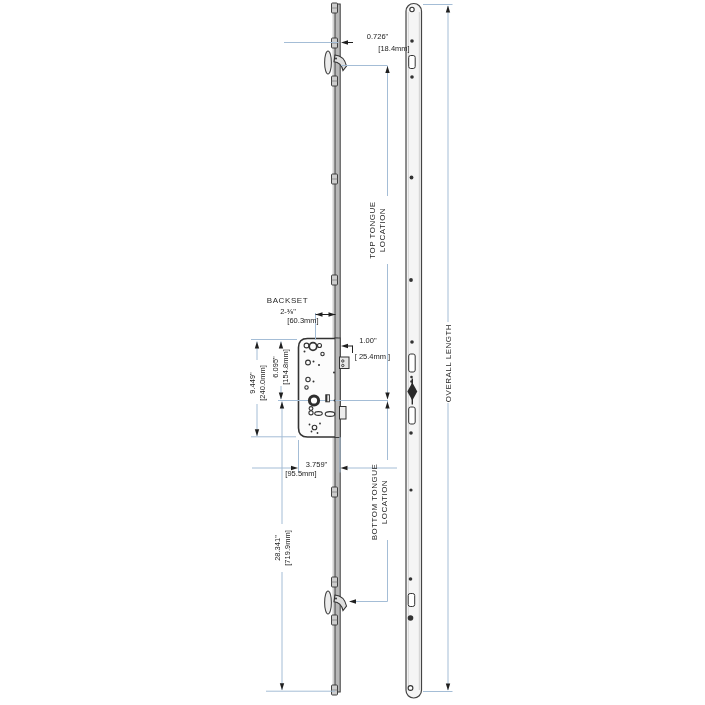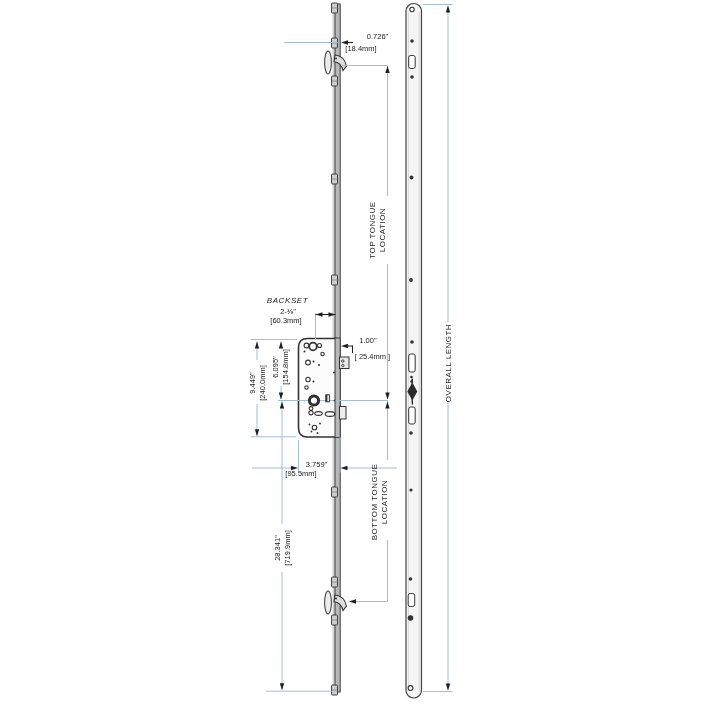--- a/index.html
+++ b/index.html
@@ -187,25 +187,25 @@
     <ellipse cx="330" cy="414" rx="4.8" ry="2.4"></ellipse>
     <circle cx="309.5" cy="424.5" r="0.9" fill="#333" stroke="none"></circle>
     <circle cx="320" cy="423.5" r="0.9" fill="#333" stroke="none"></circle>
     <circle cx="314.5" cy="427.5" r="2.3"></circle>
     <circle cx="311.5" cy="431.5" r="0.9" fill="#333" stroke="none"></circle>
     <circle cx="317.5" cy="433" r="0.9" fill="#333" stroke="none"></circle>
   </g>
 </svg>
 
 <div class="dim" style="left:377.5px;top:35.5px;">0.726"</div>
-<div class="dim" style="left:361px;top:47.5px;">[18.4mm]</div>
-
-<div class="dim lbl" style="left:287.5px;top:299.5px;font-style:italic;">BACKSET</div>
+<div class="dim" style="left:394px;top:47.5px;">[18.4mm]</div>
+
+<div class="dim lbl" style="left:287.5px;top:299.5px;">BACKSET</div>
 <div class="dim" style="left:288px;top:310.5px;">2-⅜"</div>
-<div class="dim" style="left:286px;top:320px;">[60.3mm]</div>
+<div class="dim" style="left:303px;top:320px;">[60.3mm]</div>
 
 <div class="dim" style="left:368px;top:340px;">1.00"</div>
 <div class="dim" style="left:372.5px;top:355.5px;">[ 25.4mm ]</div>
 
 <div class="dim" style="left:316.5px;top:463.5px;">3.759"</div>
 <div class="dim" style="left:301px;top:473px;">[95.5mm]</div>
 
 <div class="rot" style="left:257.5px;top:382.5px;">
   <span style="display:block;">9.449"</span>
   <span style="display:block;">[240.0mm]</span>

